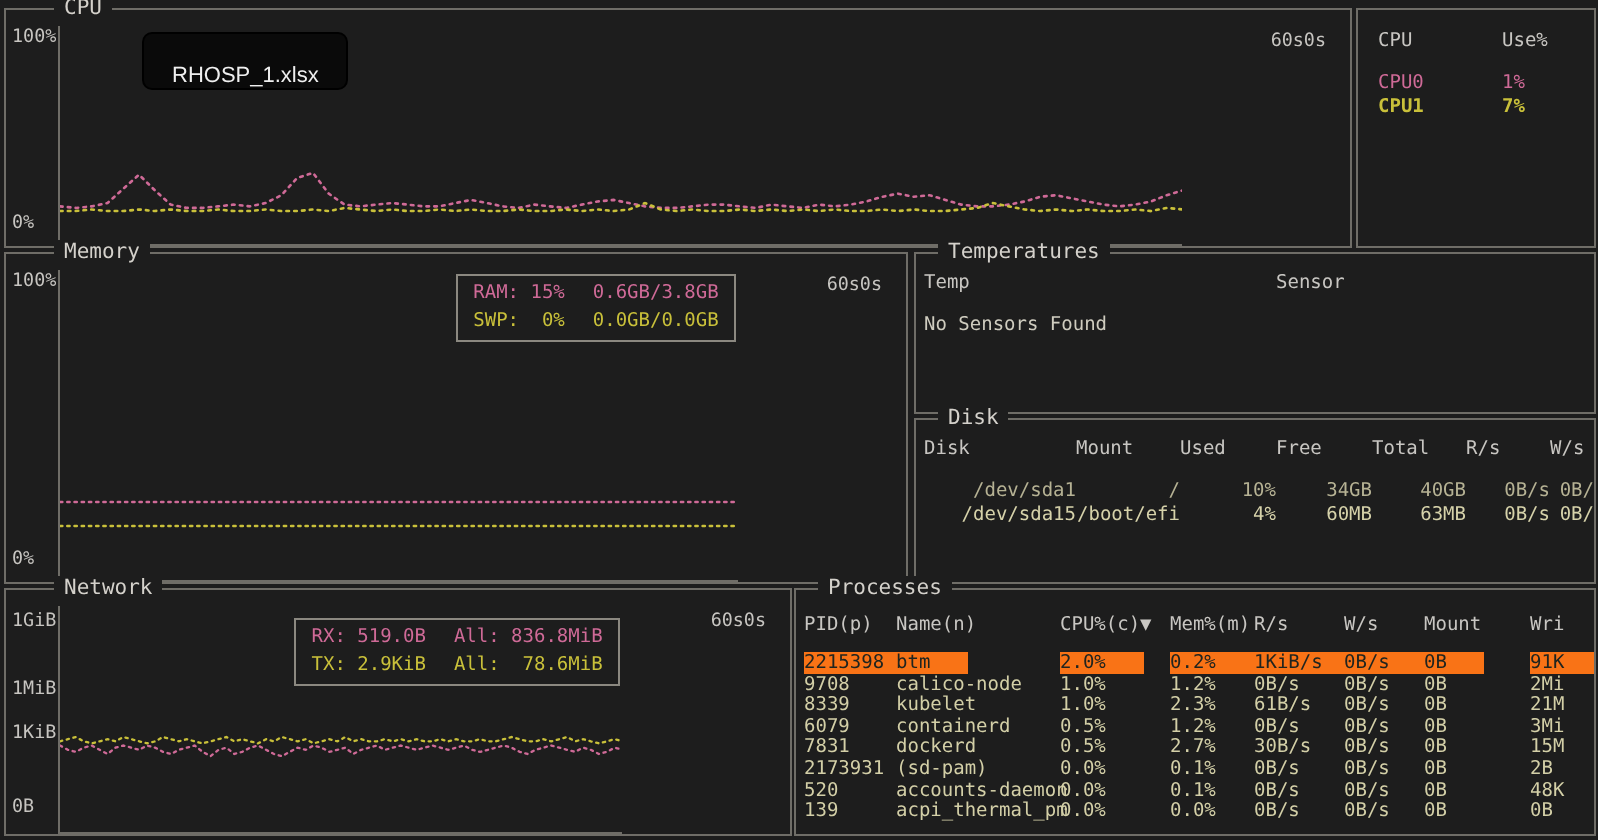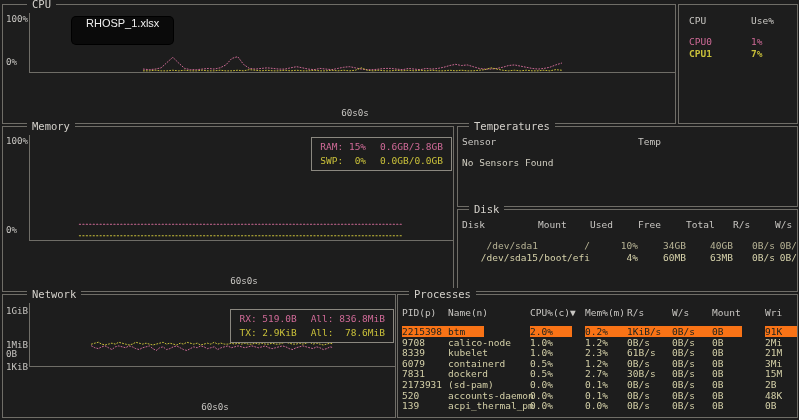--- a/index.html
+++ b/index.html
@@ -2,21 +2,21 @@
 <html><head>
 <meta charset="utf-8">
 <style>
   html,body{margin:0;padding:0;background:#161616;}
   .screen{position:relative;width:799px;height:420px;background:#1d1d1d;
           font-family:"DejaVu Sans Mono",monospace;color:#c7c5c1;overflow:hidden;}
   .panel{position:absolute;border:1px solid #6f6d67;background:#1d1d1d;}
   .ptitle{position:absolute;top:-7px;background:#1d1d1d;padding:0 5px;
           font-size:10.5px;color:#d4d1cb;white-space:nowrap;line-height:13px;}
   
-  .gwrap{position:absolute;inset:0;display:flex;flex-direction:column;padding-top:8px;gap:32px;}
+  .gwrap{position:absolute;inset:0;display:flex;flex-direction:row;padding-top:8px;}
   .gmain{flex:1;display:flex;min-height:0;}
   .gy{width:26px;position:relative;font-size:9.2px;color:#c7c5c1;flex:none;}
   .gy span{position:absolute;left:3px;white-space:nowrap;}
   .gchart{flex:1;border-left:1px solid #6f6d67;border-bottom:1px solid #6f6d67;position:relative;min-width:0;}
   svg.spark{position:absolute;inset:0;width:100%;height:100%;display:block;}
   .gx{height:16px;display:flex;justify-content:center;
       padding:2px 12px 0 44px;font-size:9.2px;color:#c7c5c1;flex:none;}
   .glegend{position:absolute;border:1px solid #8b8880;background:#1d1d1d;
            padding:2px 8px;font-size:9.5px;line-height:14px;z-index:3;}
   .glegend .lrow{display:flex;justify-content:space-between;gap:14px;white-space:pre;}
@@ -36,21 +36,21 @@
   .trow.dim{color:#b6b294;}
   .trow.c-pink{color:#cf6a97;}
   .trow.c-yellow{color:#c9c03a;font-weight:bold;}
   .lrow.c-pink{color:#cf6a97;text-align:right;}
   .lrow.c-yellow{color:#c9c03a;}
   .trow.sel .cv{background:#f97316;color:#20241f;padding-right:19px;}
   .temp-empty{font-size:9.5px;margin-top:9px;padding-left:4px;color:#cfccbf;white-space:pre;}
   
   .tooltip{position:absolute;left:72px;top:17px;height:27px;background:#0a0a0a;
            border-radius:4px;color:#efefef;font-family:"Liberation Sans",sans-serif;
-           font-size:11px;display:flex;align-items:flex-start;padding:0 14px;z-index:9;
+           font-size:11px;display:flex;align-items:flex-end;padding:0 14px;z-index:9;
            box-shadow:0 0 0 1px #000;}
 </style>
 </head>
 <body>
 
 <div class="screen">
 
   <div class="panel" style="left:2px;top:4px;width:672px;height:118px">
     <span class="ptitle" style="left:24px">CPU</span>
     <div class="gwrap">
@@ -105,21 +105,21 @@
       <div class="gx">
         <span>60s</span>
         <span>0s</span>
       </div>
     </div>
   </div>
 
   <div class="panel" style="left:457px;top:126px;width:339px;height:79px">
     <span class="ptitle" style="left:11px">Temperatures</span>
     <div class="panel-pad" style="padding-top:9px">
-      <div class="thead temp-grid"><span class="cell">Sensor</span><span class="cell">Temp</span></div>
+      <div class="thead temp-grid"><span class="cell">Temp</span><span class="cell">Sensor</span></div>
       <div class="temp-empty">No Sensors Found</div>
     </div>
   </div>
 
   <div class="panel disk" style="left:457px;top:209px;width:339px;height:81px">
     <span class="ptitle" style="left:11px">Disk</span>
     <div class="panel-pad" style="padding-top:9px">
       <div class="thead disk-grid"><span class="cell">Disk</span><span class="cell">Mount</span><span class="cell">Used</span><span class="cell">Free</span><span class="cell">Total</span><span class="cell">R/s</span><span class="cell">W/s</span></div>
       <div class="tbody">
           <div class="trow disk-grid dim"><span class="cell"><span class="cv">/dev/sda1</span></span><span class="cell"><span class="cv">/</span></span><span class="cell"><span class="cv">10%</span></span><span class="cell"><span class="cv">34GB</span></span><span class="cell"><span class="cv">40GB</span></span><span class="cell"><span class="cv">0B/s</span></span><span class="cell"><span class="cv">0B/</span></span></div>

